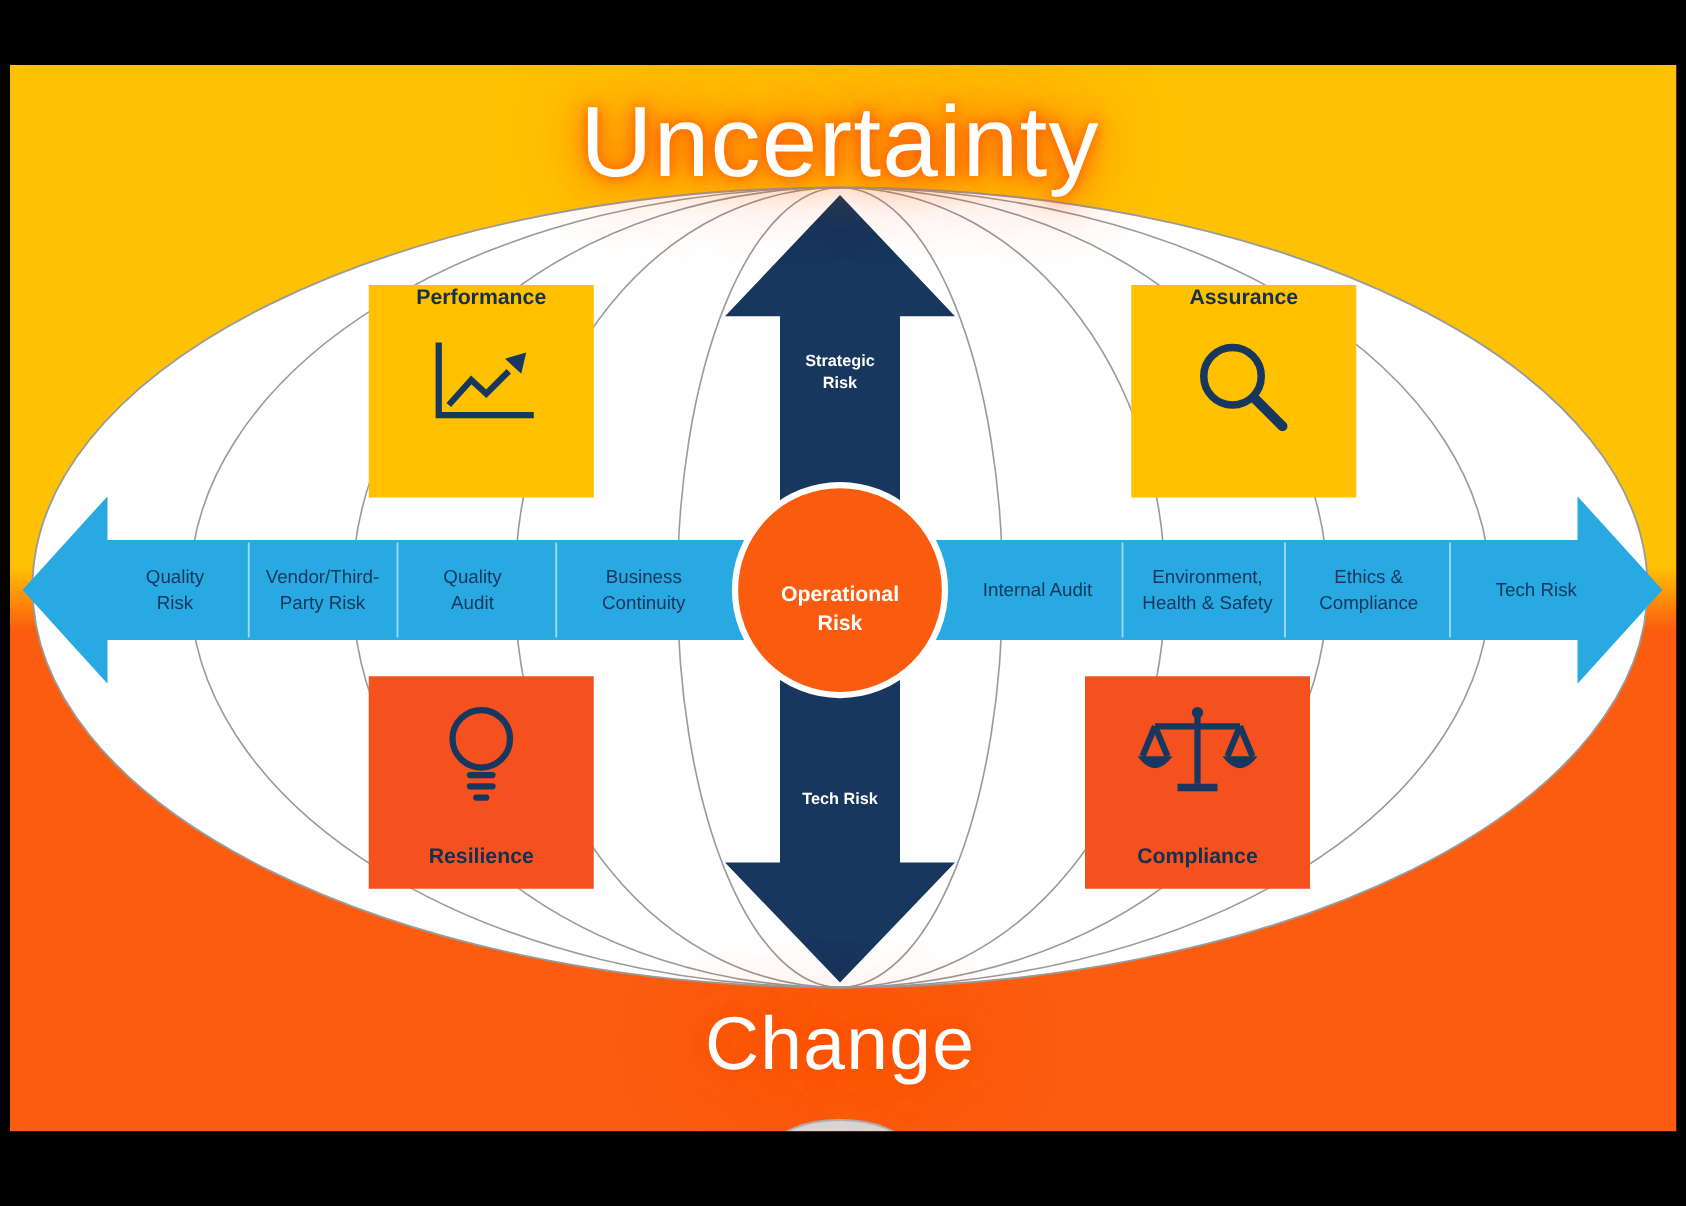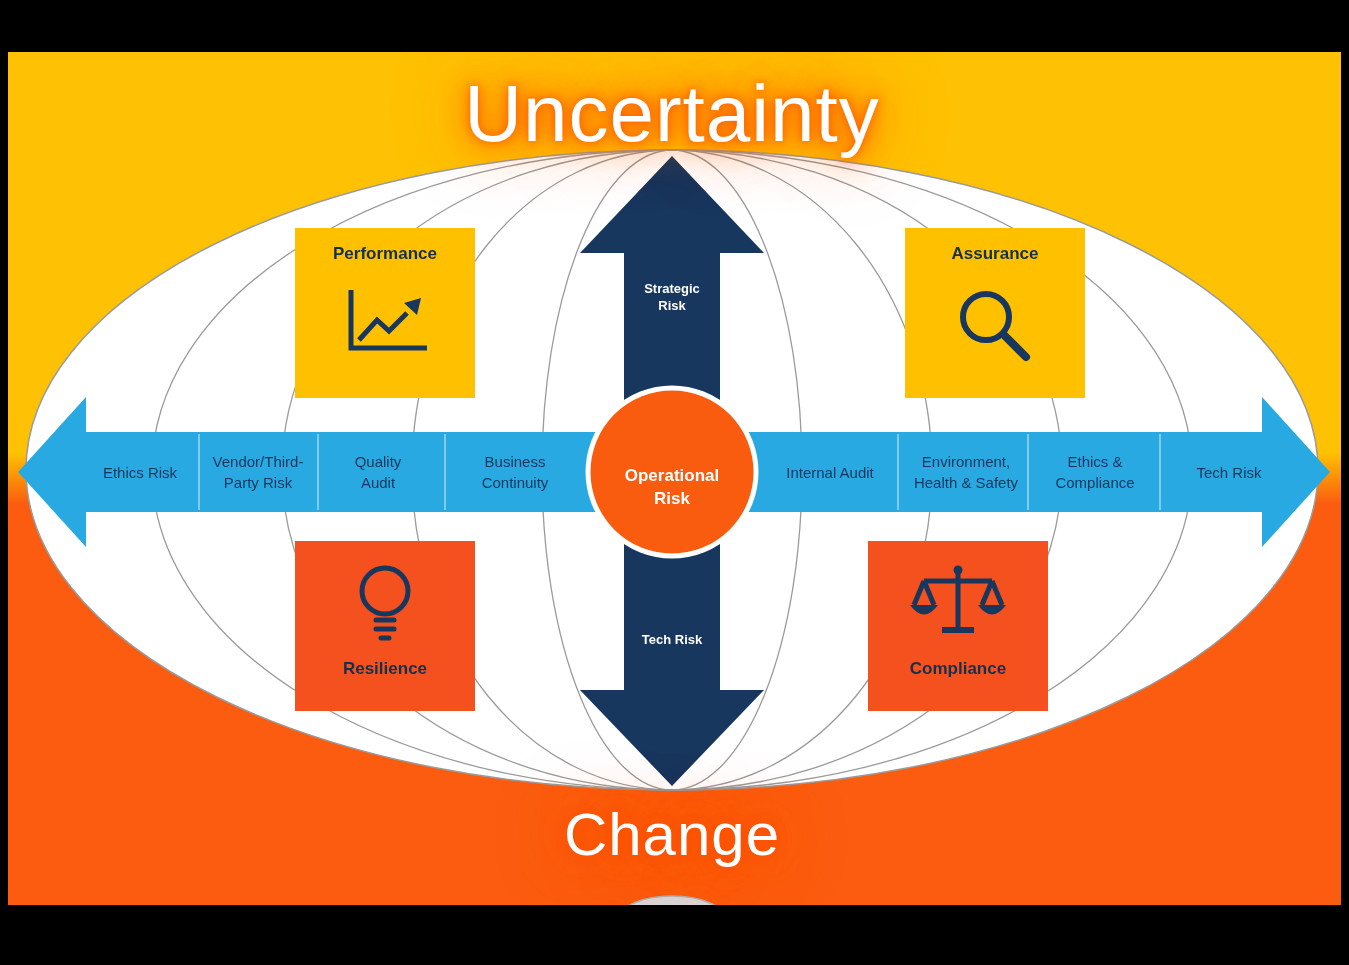--- a/index.html
+++ b/index.html
@@ -55,24 +55,24 @@
     position:absolute; width:180px; height:170px;
     display:flex; flex-direction:column; align-items:center;
   }
   .qbox-gold { background:#FFC000; }
   .qbox-orange { background:#F4511E; }
   .q-performance { left:287px; top:176px; }
   .q-assurance  { left:897px; top:176px; }
   .q-resilience { left:287px; top:489px; }
   .q-compliance { left:860px; top:489px; }
   .qlabel { font-size:17px; font-weight:bold; color:#15304F; }
-  .label-top { padding-top:16px; }
+  .label-top { }
   .label-top .qicon { margin-top:22px; }
   .label-bottom { padding-top:20px; }
-  .label-bottom .qlabel { margin-top:auto; margin-bottom:32px; }
+  .label-bottom .qlabel { margin-top:auto; margin-bottom:16px; }
   .qicon { line-height:0; }
 </style>
 </head>
 <body>
 
 <div class="stage">
   <div class="slide">
 
     <svg class="globe-svg" width="1333" height="853" viewBox="0 0 1333 853">
 
@@ -102,21 +102,21 @@
     </svg>
 
     <div class="title title-top">Uncertainty</div>
     <div class="title title-bottom">Change</div>
 
     <div class="vlabel vlabel-strategic">Strategic Risk</div>
     <div class="vlabel vlabel-tech">Tech Risk</div>
 
     <div class="center-label">Operational Risk</div>
 
-    <div class="axis-label hl-1">Ethics Risk</div>
+    <div class="axis-label hl-1">Quality Risk</div>
     <div class="axis-label hl-2">Vendor/Third-Party Risk</div>
     <div class="axis-label hl-3">Quality Audit</div>
     <div class="axis-label hl-4">Business Continuity</div>
     <div class="axis-label hl-5">Internal Audit</div>
     <div class="axis-label hl-6">Environment, Health &amp; Safety</div>
     <div class="axis-label hl-7">Ethics &amp; Compliance</div>
     <div class="axis-label hl-8">Tech Risk</div>
 
     <div class="qbox qbox-gold q-performance label-top">
       <div class="qlabel">Performance</div>

